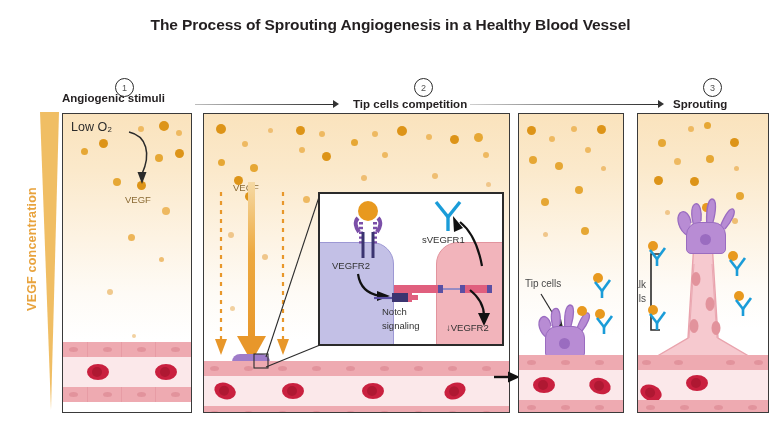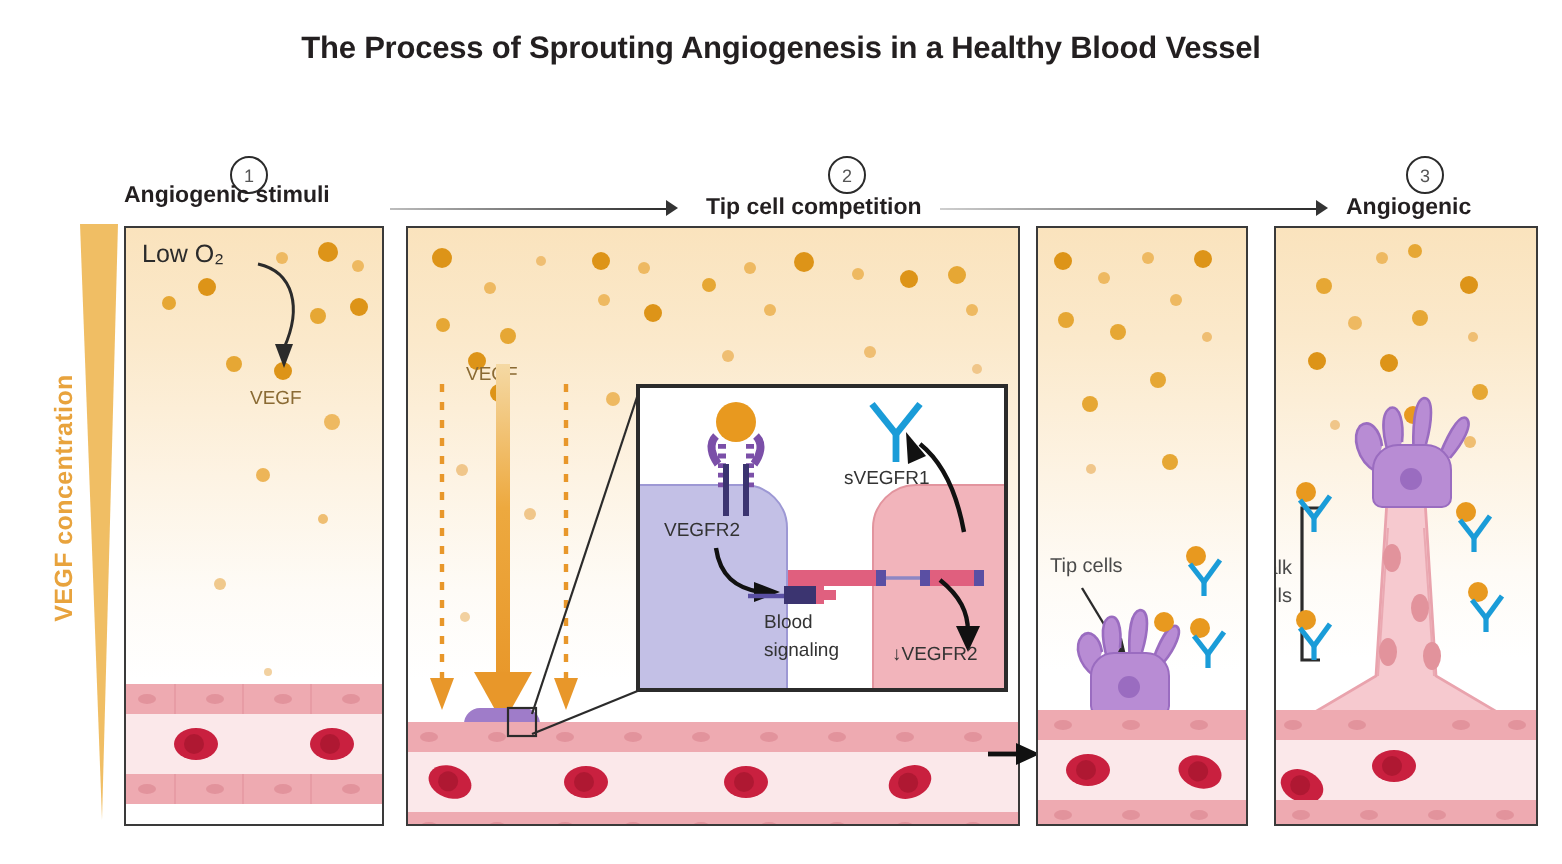--- a/index.html
+++ b/index.html
@@ -64,29 +64,29 @@
     <div class="step-circle">1</div>
   </div>
   <div class="abs step-label" style="left:62px;top:14px;">Angiogenic stimuli</div>
   <div class="flowline" style="left:195px;top:26px;width:138px;
        background:linear-gradient(to right,#bdbdbd,#2b2b2b);"></div>
   <div class="flowhead" style="left:333px;top:22px;"></div>
 
   <div class="abs" style="left:414px;top:0;">
     <div class="step-circle">2</div>
   </div>
-  <div class="abs step-label" style="left:353px;top:20px;">Tip cell competition</div>
+  <div class="abs step-label" style="left:353px;top:20px;">Tip cells competition</div>
   <div class="flowline" style="left:470px;top:26px;width:188px;
        background:linear-gradient(to right,#cfcfcf,#2b2b2b);"></div>
   <div class="flowhead" style="left:658px;top:22px;"></div>
 
   <div class="abs" style="left:703px;top:0;">
     <div class="step-circle">3</div>
   </div>
-  <div class="abs step-label" style="left:673px;top:20px;">Angiogenic</div>
+  <div class="abs step-label" style="left:673px;top:20px;">Sprouting</div>
 </div>
 
 <div id="gradwrap" class="abs">
   <svg width="46" height="300">
     <polygon points="22,0 41,0 33,298" fill="#eeb54e" opacity="0.88"></polygon>
   </svg>
   <div id="gradlabel">VEGF concentration</div>
 </div>
 
 <div class="panel" style="left:62px;top:113px;width:128px;height:298px;">
@@ -256,21 +256,21 @@
     <rect x="34" y="9" width="4" height="9" fill="#e0607f"></rect>
     <rect x="38" y="11" width="6" height="5" fill="#e0607f"></rect>
     <rect x="20" y="1" width="44" height="8" fill="#e05f7e"></rect>
     <rect x="64" y="1" width="5" height="8" fill="#5a4fa3"></rect>
     <line x1="69" y1="5" x2="86" y2="5" stroke="#8e87c4" stroke-width="1.8"></line>
     <rect x="86" y="1" width="5" height="8" fill="#5a4fa3"></rect>
     <rect x="91" y="1" width="22" height="8" fill="#e05f7e"></rect>
     <rect x="113" y="1" width="5" height="8" fill="#5a4fa3"></rect>
   </svg>
 
-  <div class="insetlab" style="left:62px;top:112px;">Blood</div>
+  <div class="insetlab" style="left:62px;top:112px;">Notch</div>
   <div class="insetlab" style="left:62px;top:126px;">signaling</div>
 
   <svg class="abs" style="left:112px;top:6px;" width="34" height="34">
     <path d="M4,2 L16,17" stroke="#1a9cd8" stroke-width="3.4" fill="none"></path>
     <path d="M28,2 L16,17" stroke="#1a9cd8" stroke-width="3.4" fill="none"></path>
     <line x1="16" y1="17" x2="16" y2="31" stroke="#1a9cd8" stroke-width="3.4"></line>
   </svg>
   <div class="insetlab" style="left:102px;top:40px;">sVEGFR1</div>
 
   <svg class="abs" style="left:0;top:0;" width="182" height="150">

